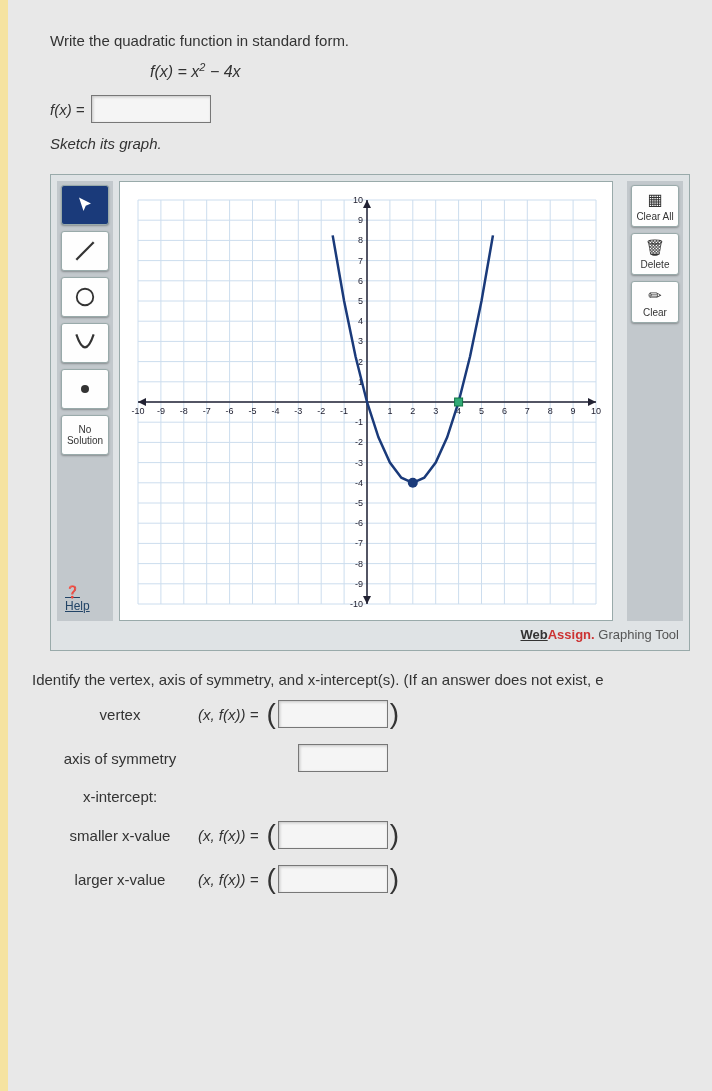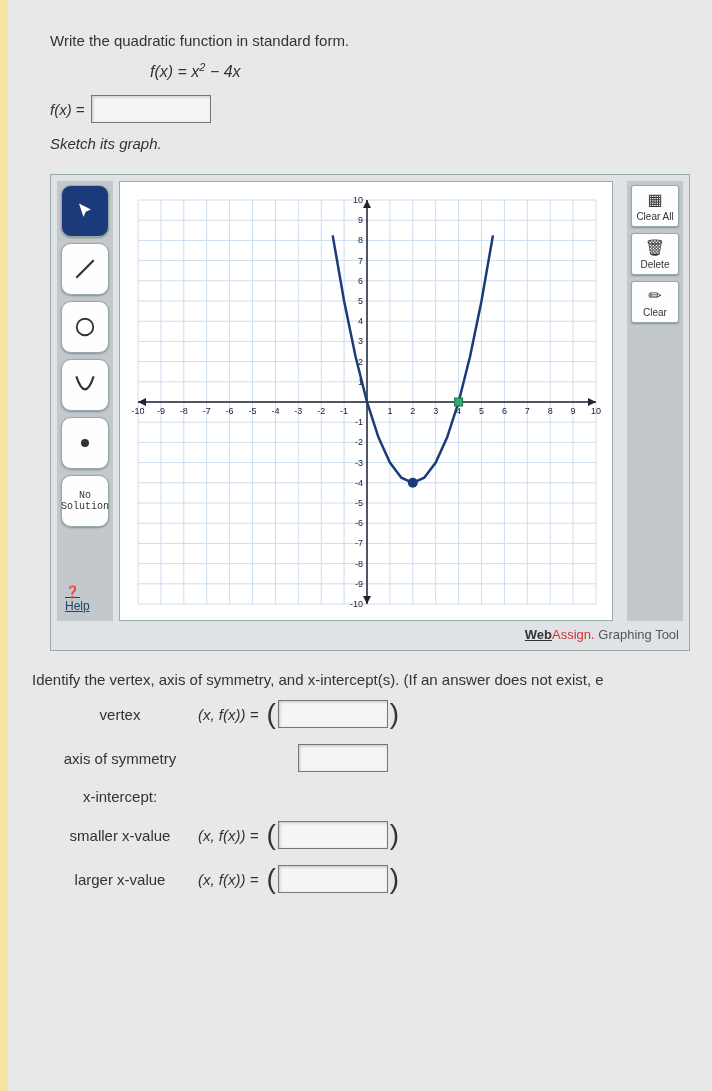--- a/index.html
+++ b/index.html
@@ -45,31 +45,30 @@
   }
   .tool-col {
     width:56px;
     background:#c2c8cc;
     padding:4px;
     display:flex;
     flex-direction:column;
     gap:6px;
   }
   .tool-btn {
-    width:48px; height:52px;
+    width:48px; height:40px;
     background:#fefefe;
     border:1px solid #9aa;
-    border-radius:10px;
+    border-radius:3px;
     display:flex;
     align-items:center;
     justify-content:center;
     font-size:20px;
     cursor:pointer;
     box-shadow: 0 1px 2px rgba(0,0,0,.3);
-    font-family: Liberation Mono, monospace;
   }
   .tool-btn.active { background:#1a3a7a; color:#fff; }
   .tool-btn.small-text { font-size:10px; line-height:1.1; text-align:center; }
   .tool-spacer { flex:1; }
   .help-link { font-size:12px; color:#246; text-decoration:underline; padding:4px; cursor:pointer;}
   .canvas-col { flex:1; position:relative; }
   #grid { background:#fff; border:1px solid #9aa; display:block;}
   .right-col {
     width:56px;
     background:#c2c8cc;
@@ -94,21 +93,21 @@
     gap:2px;
   }
   .right-btn .ico { font-size:16px; }
   .brand {
     text-align:right;
     font-size:13px;
     padding:6px 4px 2px;
     color:#555;
   }
   .brand b { color:#333;text-decoration:underline; }
-  .brand .red { color:#c33; font-weight:normal;}
+  .brand .red { color:#c33; font-weight:bold;}
   .id-row {
     margin: 0 0 16px 30px;
     display:flex;
     align-items:center;
     gap:8px;
   }
   .id-label { width:140px; font-size:15px;text-align:center; }
   .eq { font-style:italic; }
   .paren { font-size:28px; font-weight:100; color:#333; line-height:0; }
   .parens-wrap { display:flex; align-items:center; gap:2px;}

